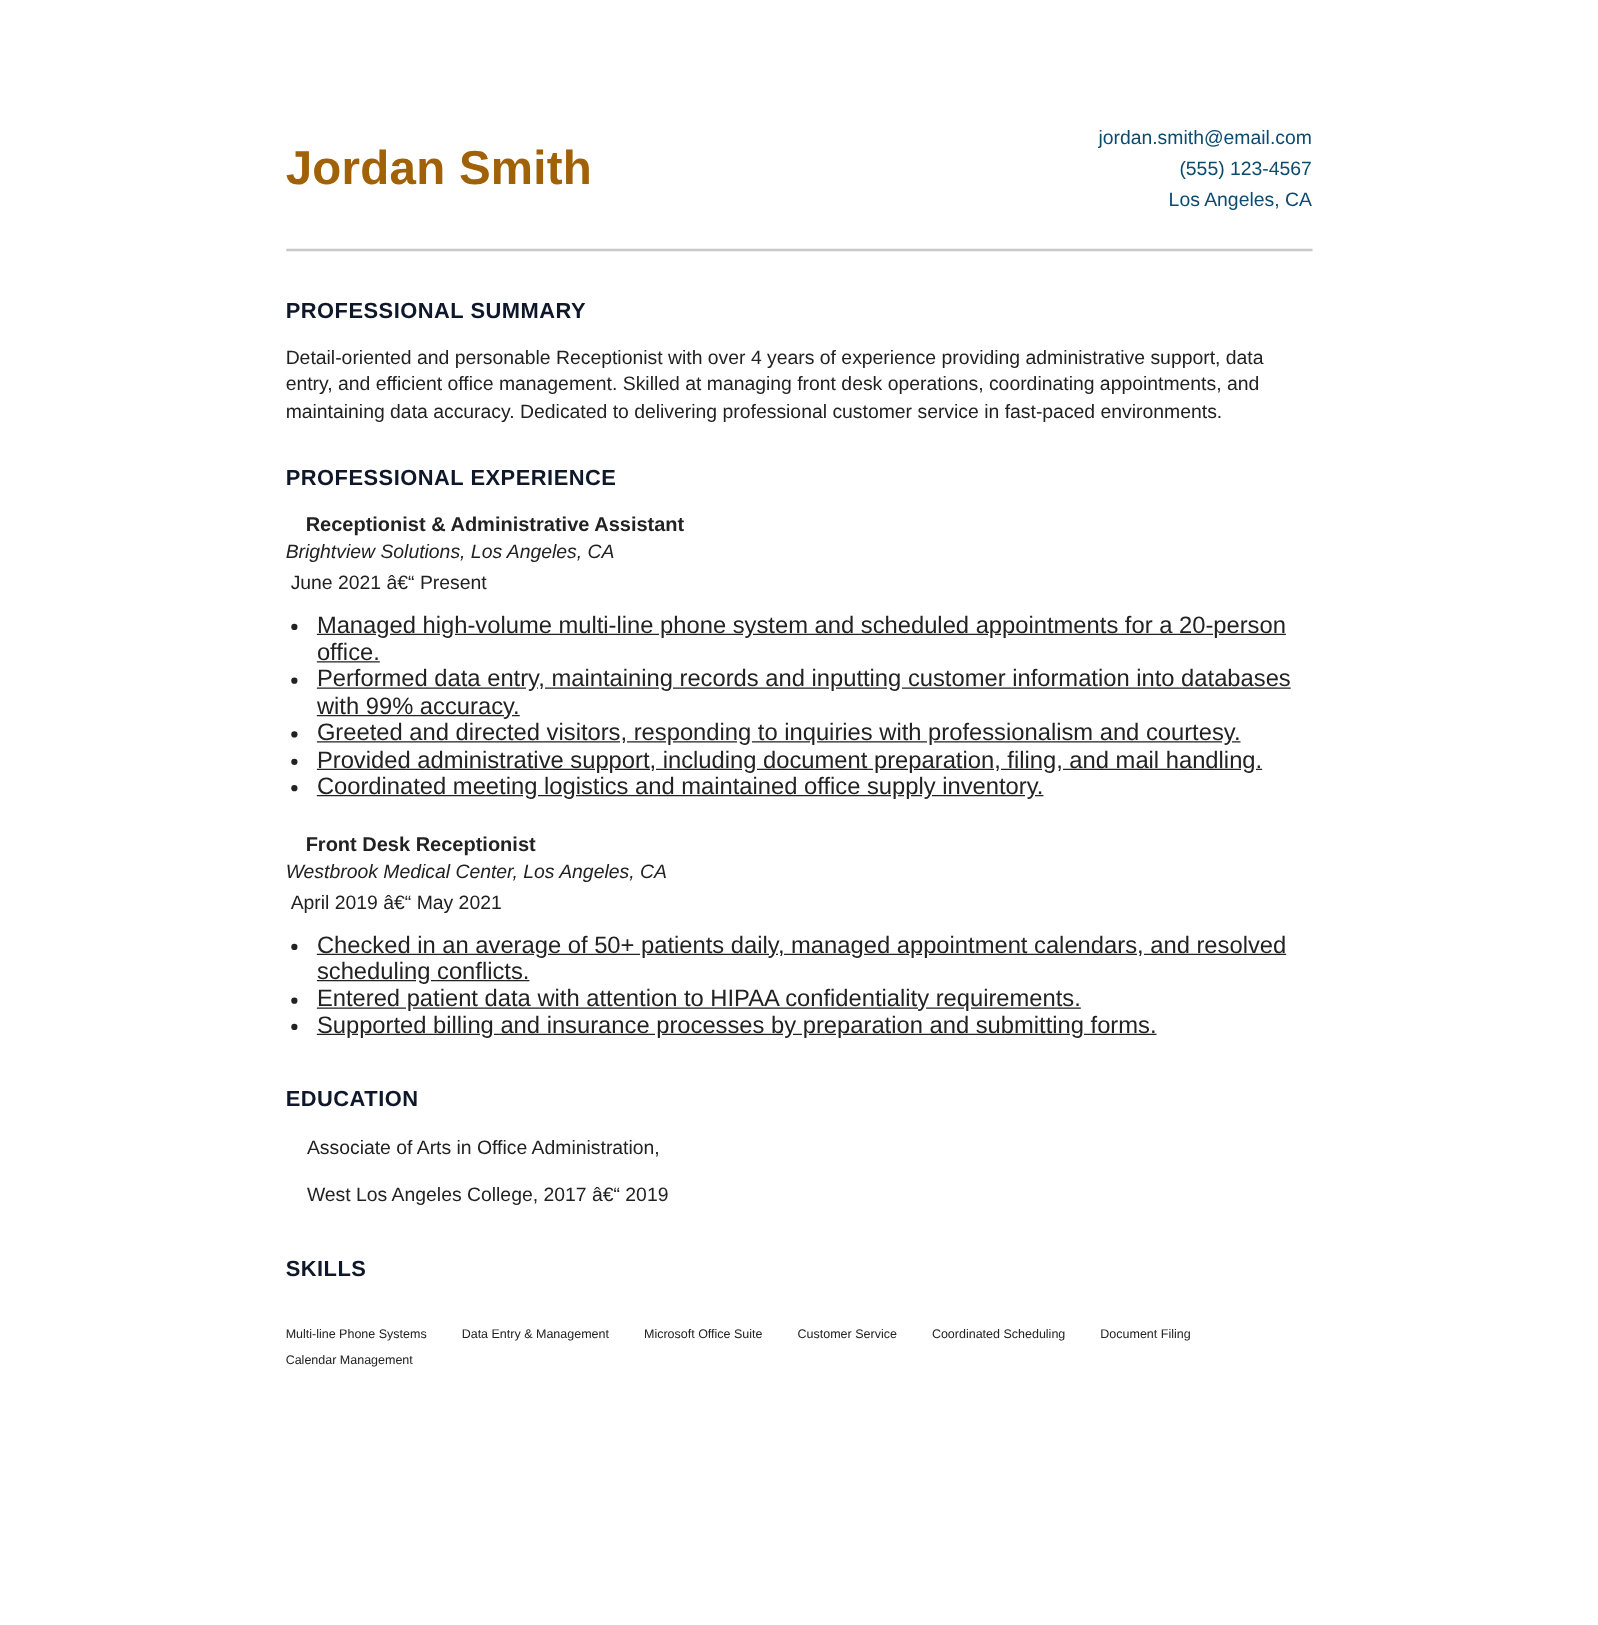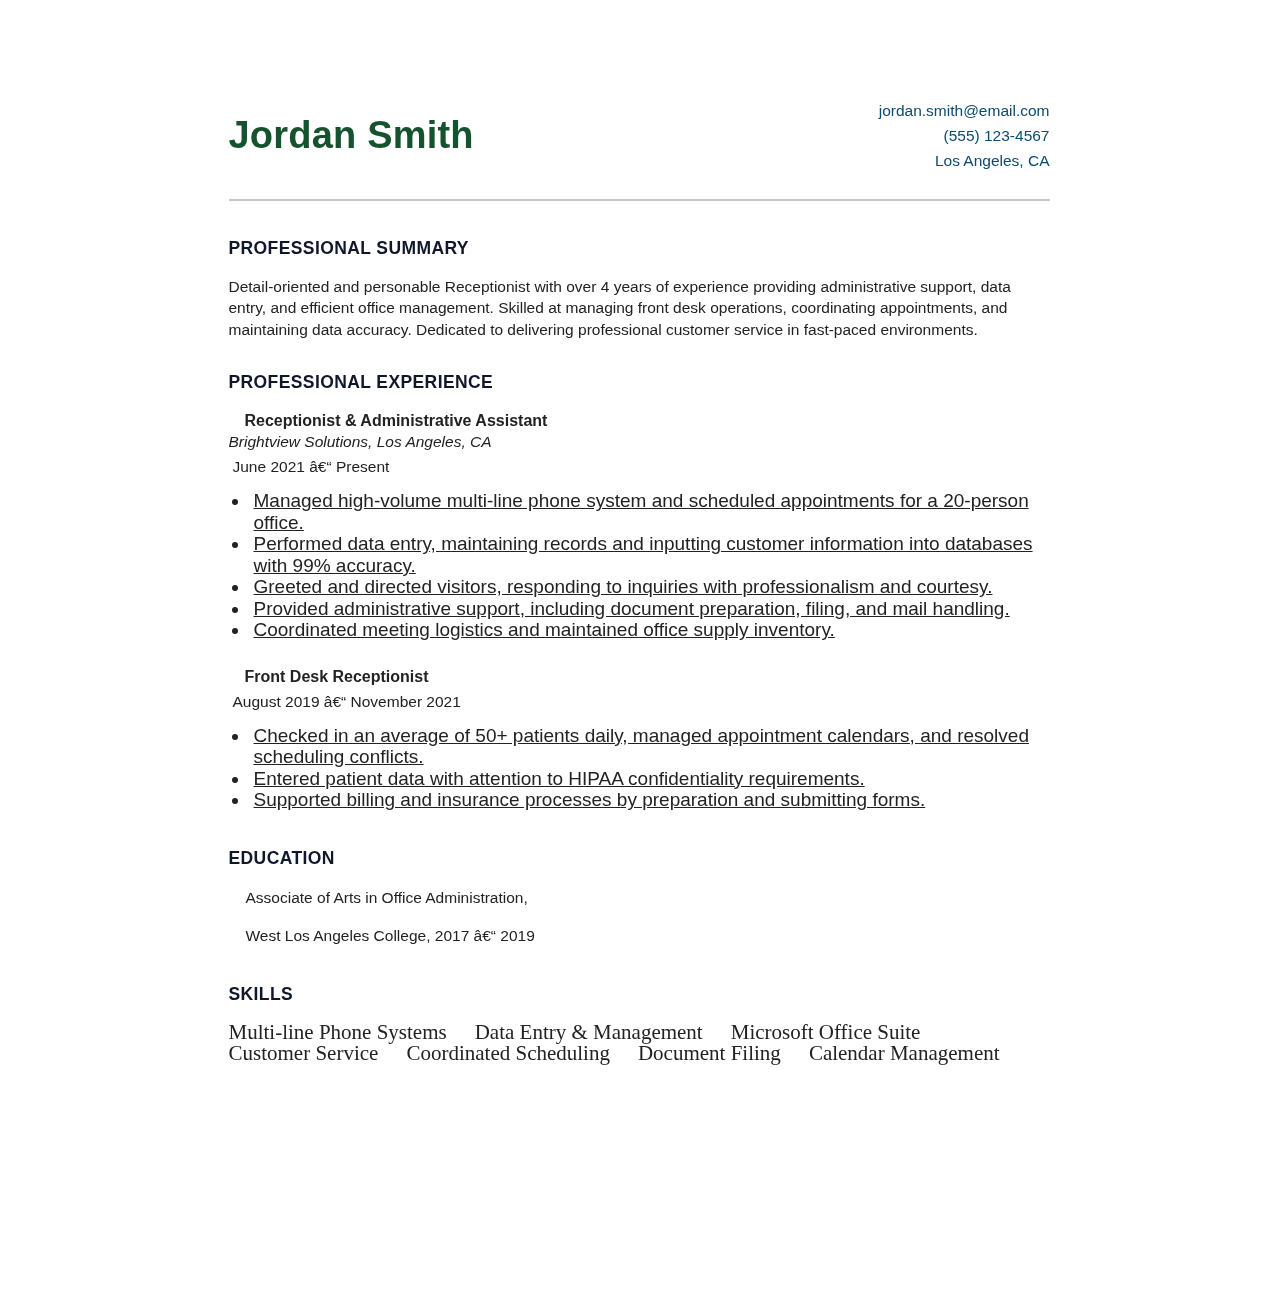--- a/index.html
+++ b/index.html
@@ -26,21 +26,21 @@
   .header {
     display: flex;
     justify-content: space-between;
     align-items: center;
   }
   .name {
     margin: 0;
     font-size: 38px;
     font-weight: 700;
     line-height: 1.2;
-    color: #14532d;
+    color: #a16207;
     letter-spacing: 0.2px;
   }
   .contact {
     text-align: right;
     font-size: 15.5px;
     line-height: 25px;
     color: #0c4a6e;
     white-space: nowrap;
   }
   .rule {
@@ -94,24 +94,23 @@
   }
   
   .edu-line { margin: 17px; font-size: 15.5px; line-height: 21.5px; }
   .edu-block { margin-top: 16px; }
   
   .skills {
     display: flex;
     flex-wrap: wrap;
     column-gap: 28px;
     row-gap: 0;
-    margin-top: 16px;
-    font-size: 21px;
+    margin-top: 30px;
+    font-size: 10px;
     line-height: 21.5px;
-    font-family: Liberation Serif, serif;
   }
 </style>
 </head>
 <body>
 
 <div class="canvas">
   <div class="page">
 
     <div class="header">
       <h1 class="name">Jordan Smith</h1>
@@ -136,21 +135,22 @@
         <li>Managed high-volume multi-line phone system and scheduled appointments for a 20-person office.</li>
         <li>Performed data entry, maintaining records and inputting customer information into databases with 99% accuracy.</li>
         <li>Greeted and directed visitors, responding to inquiries with professionalism and courtesy.</li>
         <li>Provided administrative support, including document preparation, filing, and mail handling.</li>
         <li>Coordinated meeting logistics and maintained office supply inventory.</li>
       </ul>
     </div>
 
     <div>
       <p class="job-title second">Front Desk Receptionist</p>
-      <p class="job-dates">August 2019 â€“ November 2021</p>
+      <p class="job-company">Westbrook Medical Center, Los Angeles, CA</p>
+      <p class="job-dates">April 2019 â€“ May 2021</p>
       <ul class="bullets">
         <li>Checked in an average of 50+ patients daily, managed appointment calendars, and resolved scheduling conflicts.</li>
         <li>Entered patient data with attention to HIPAA confidentiality requirements.</li>
         <li>Supported billing and insurance processes by preparation and submitting forms.</li>
       </ul>
     </div>
 
     <h2 class="sec-h">EDUCATION</h2>
     <div class="edu-block">
       <p class="edu-line">Associate of Arts in Office Administration,</p>

